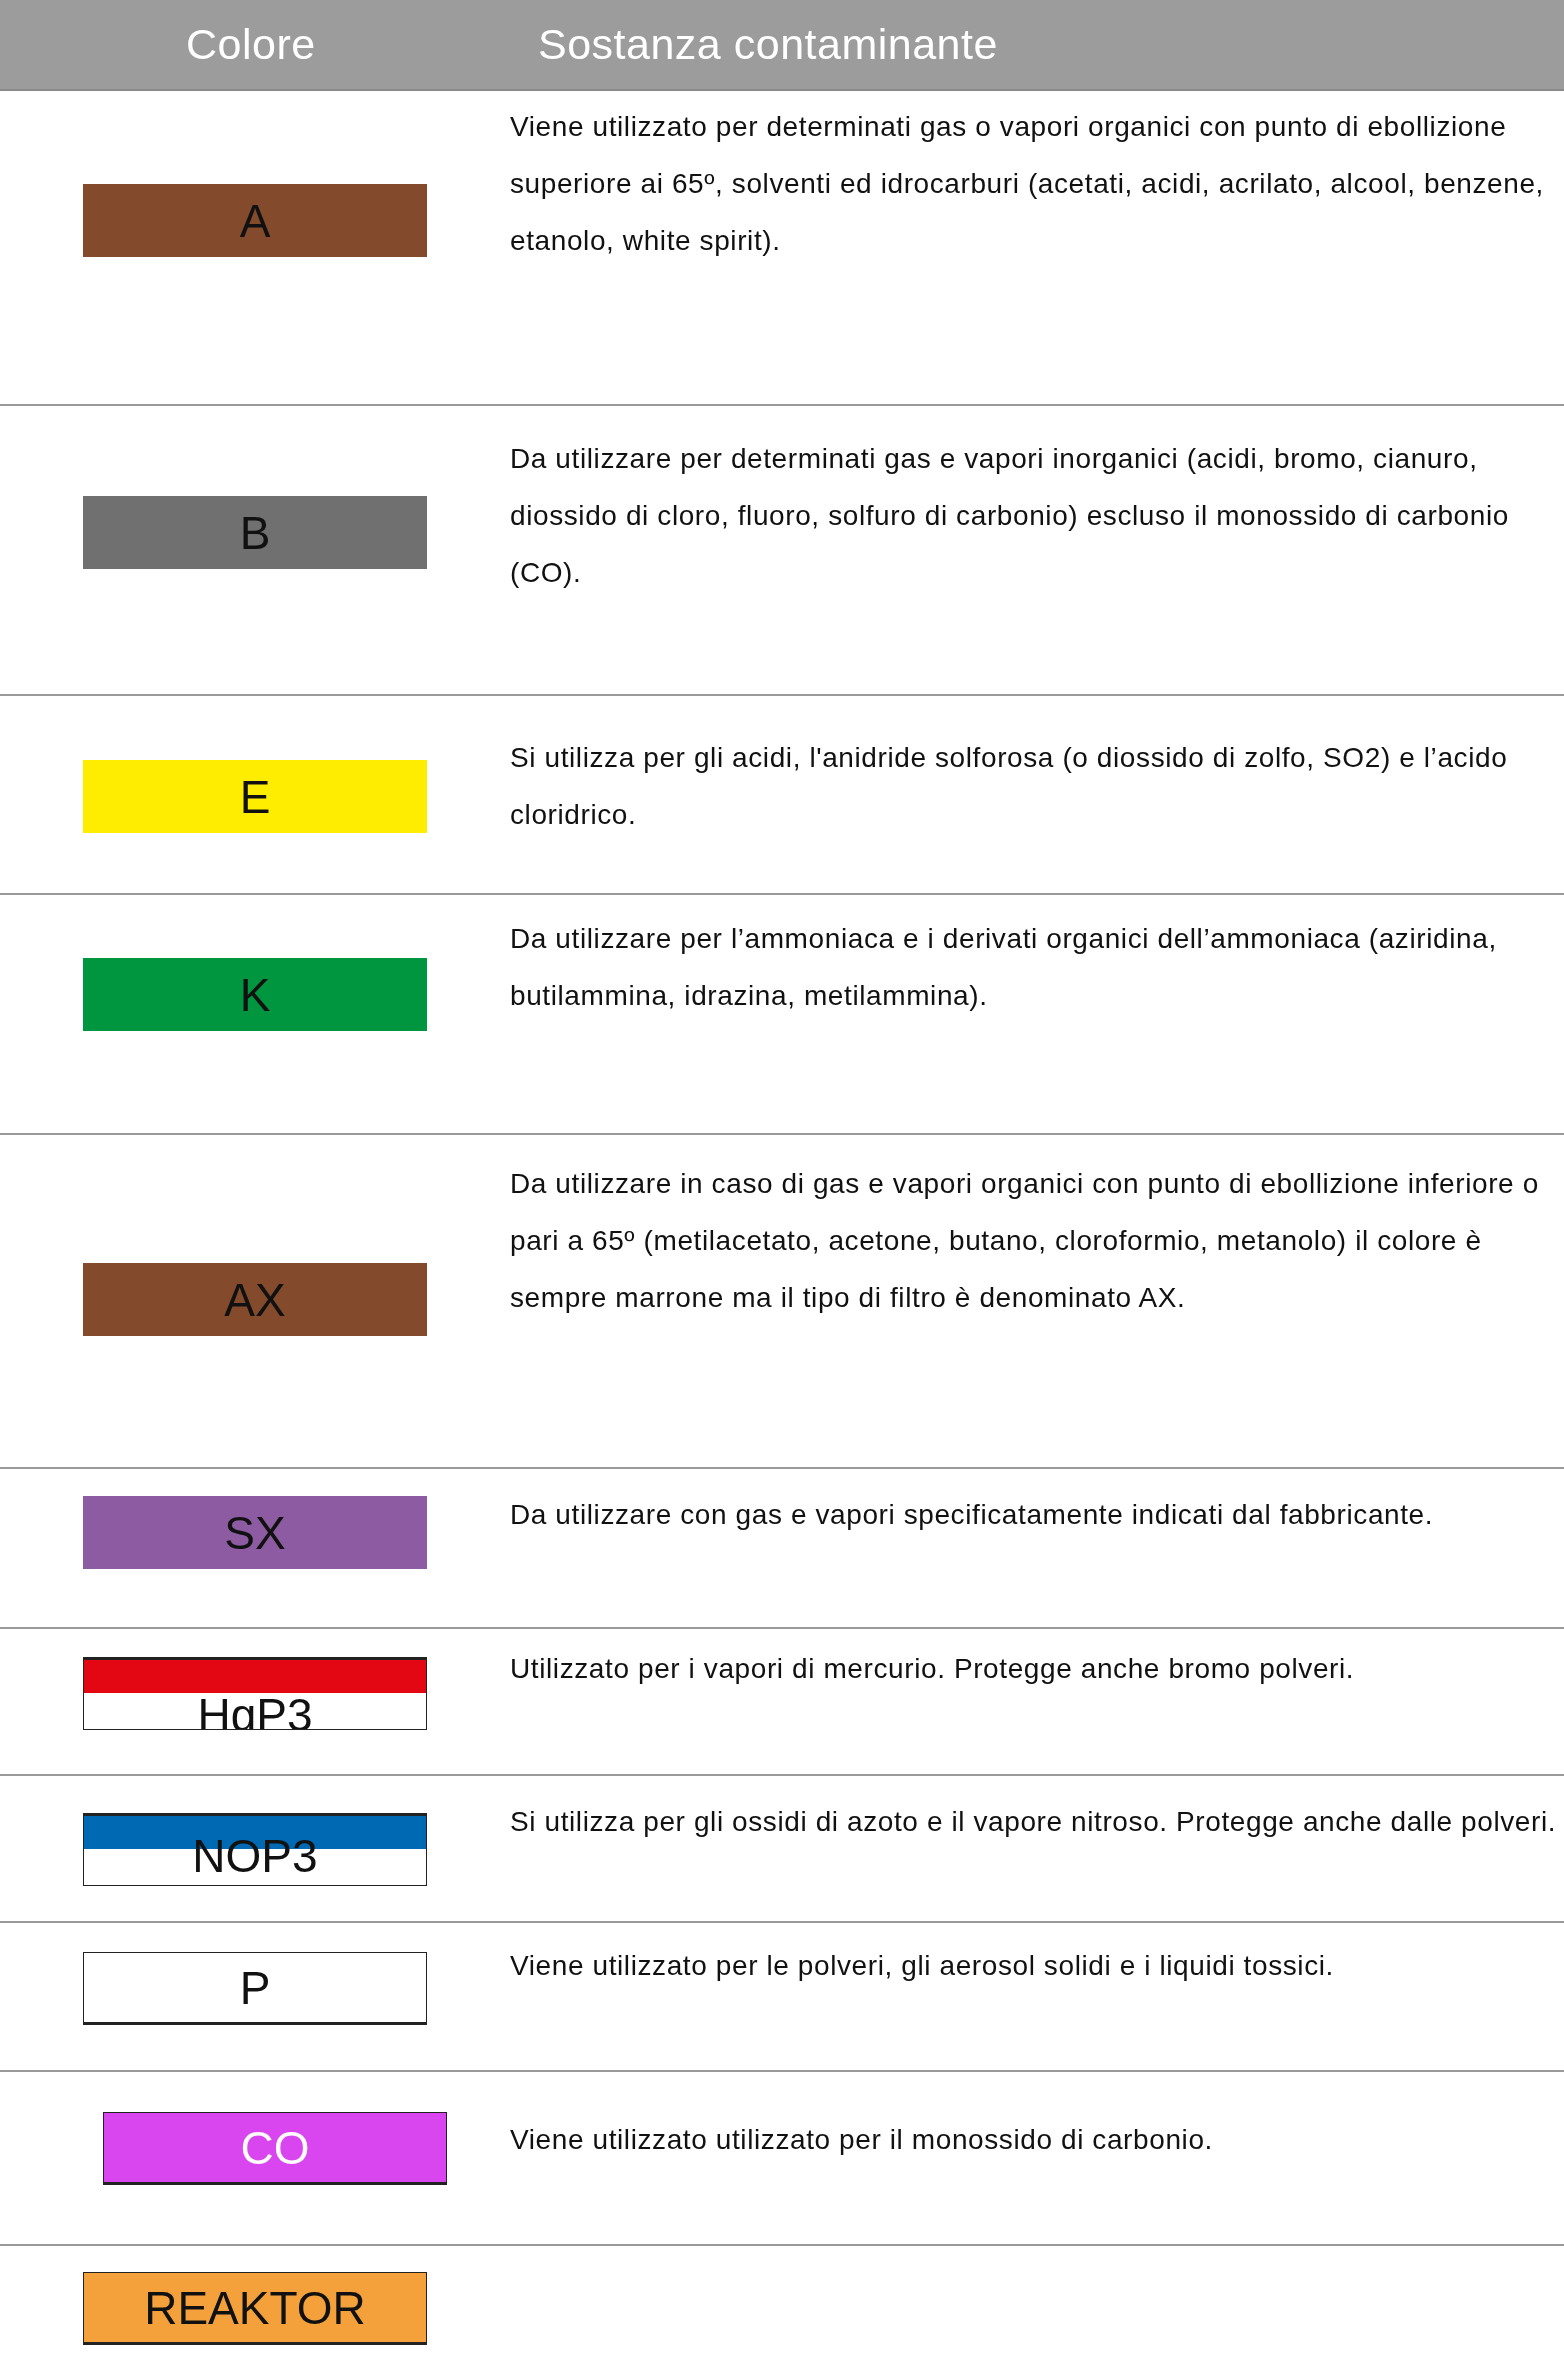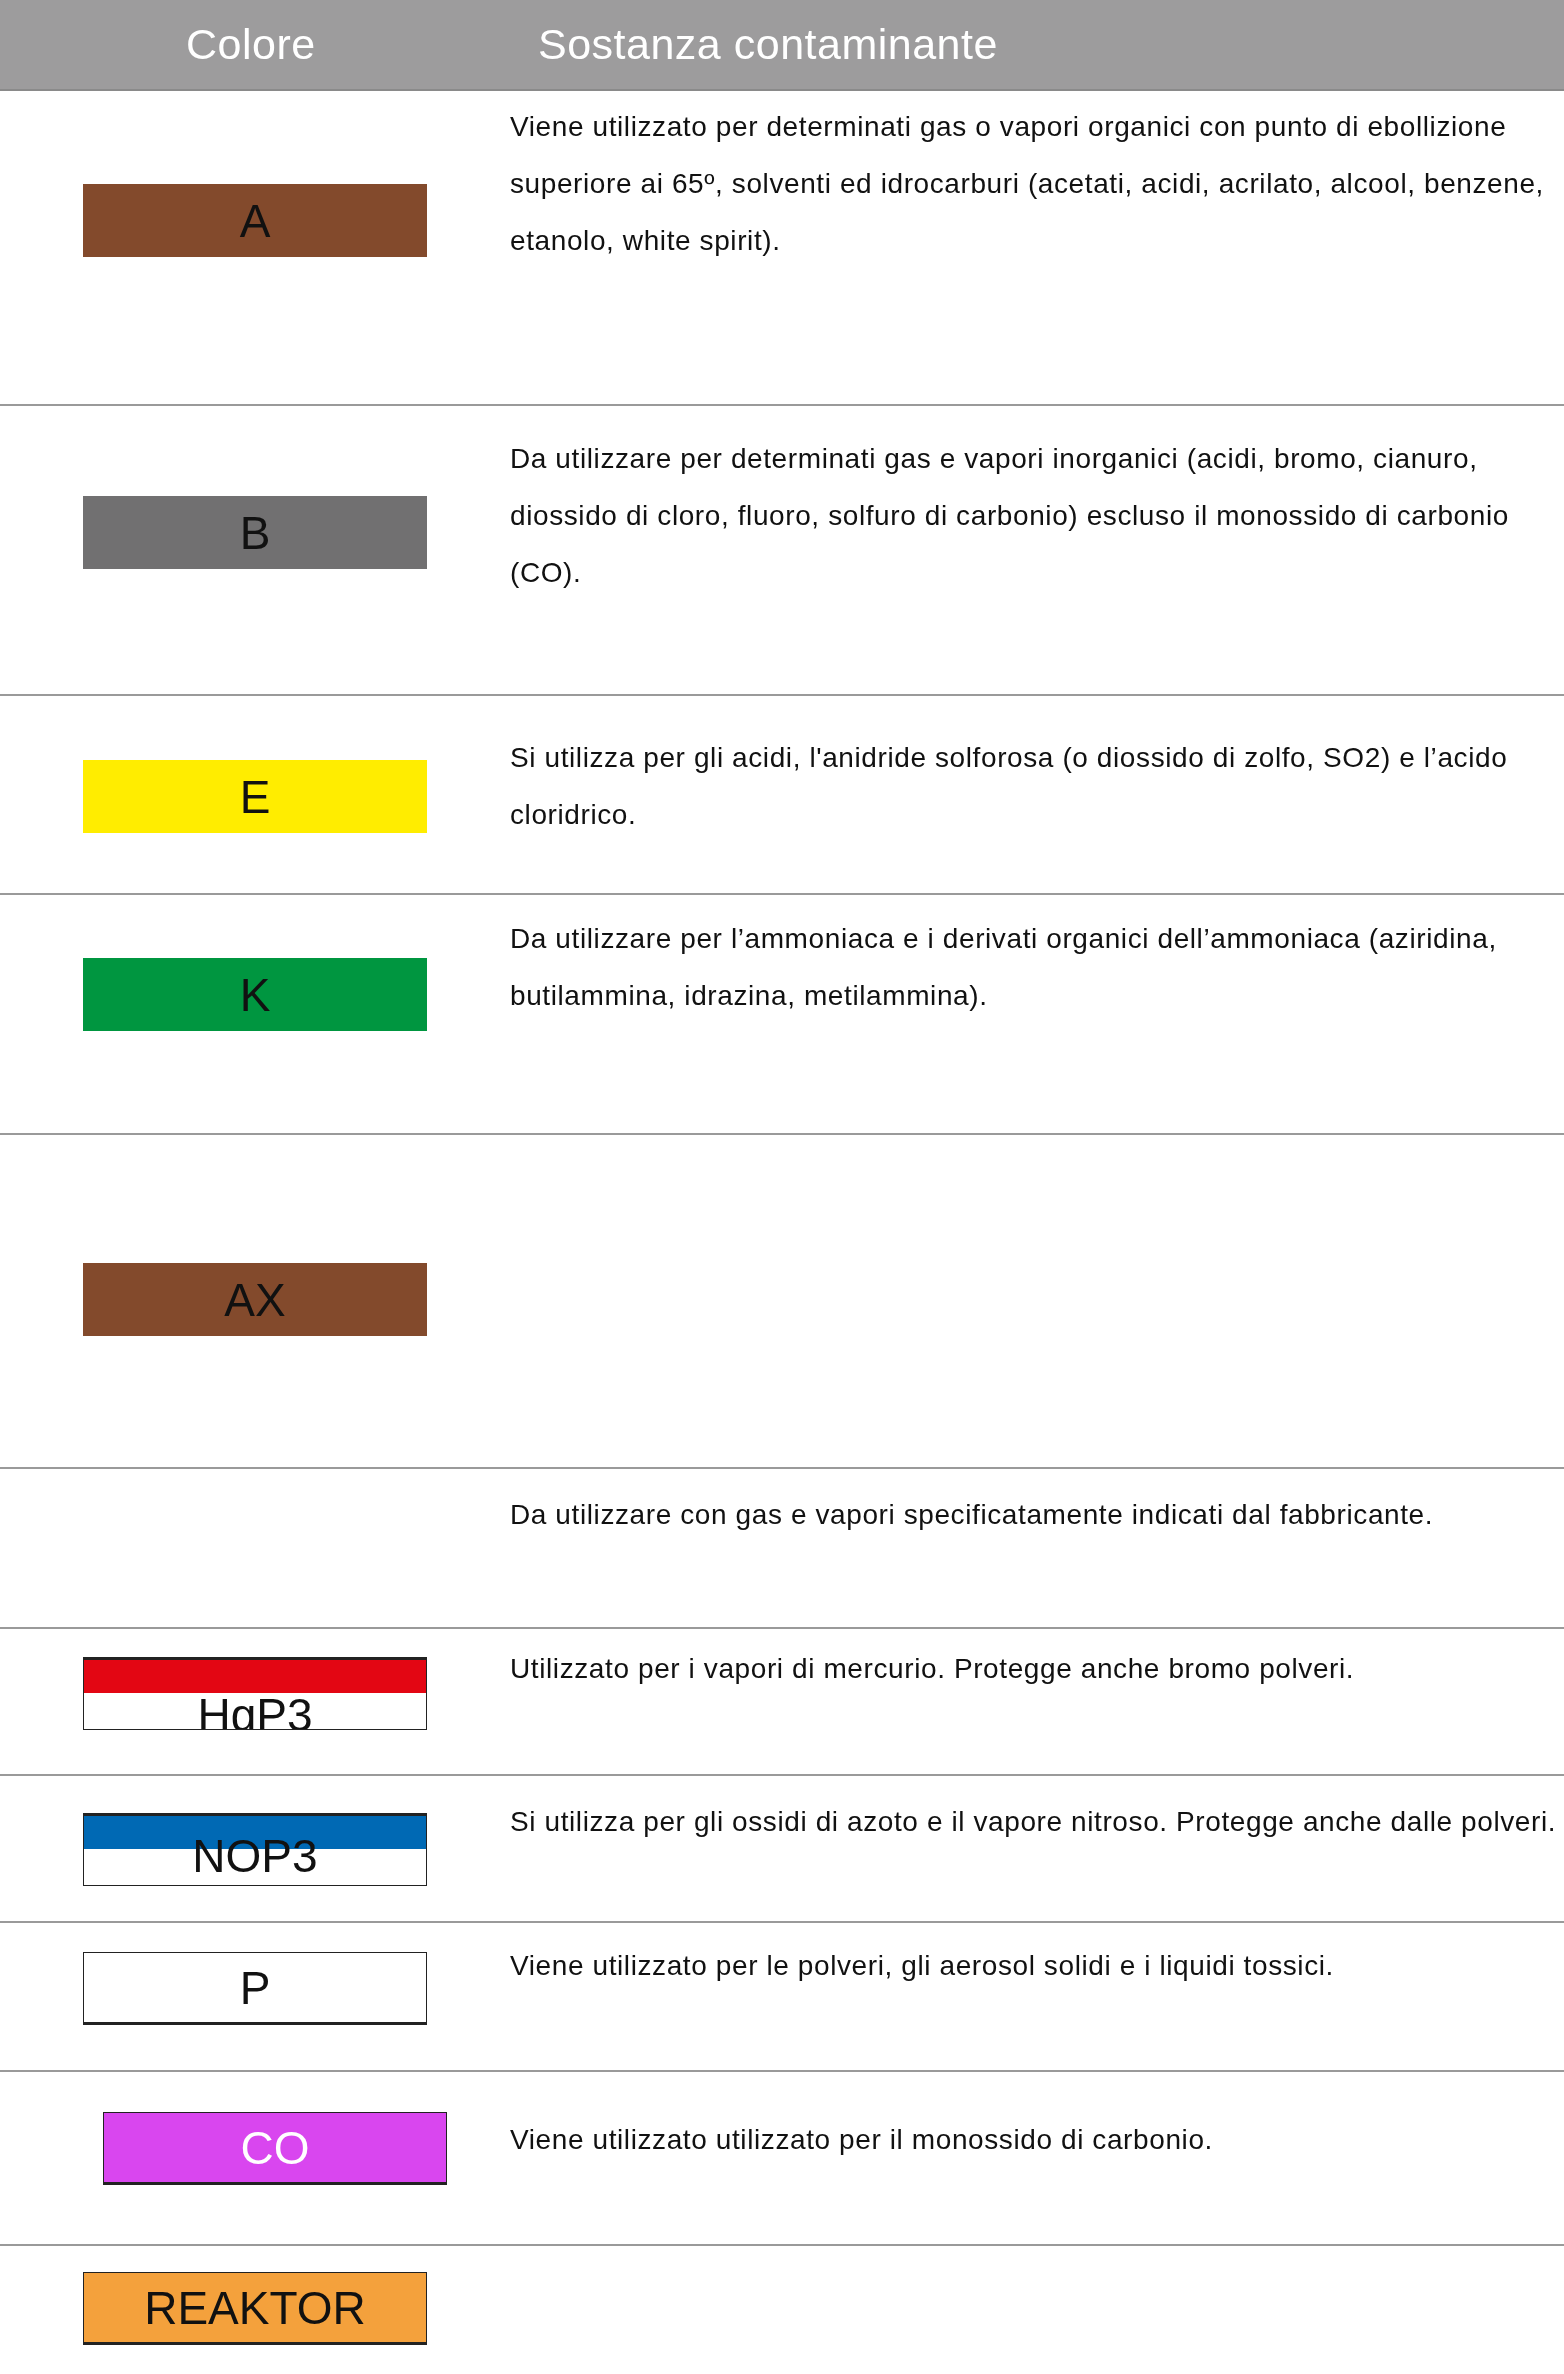--- a/index.html
+++ b/index.html
@@ -57,23 +57,27 @@
   <div class="swatch" style="top: 63px; background: rgb(0, 150, 64);">
     <span class="lbl" style="color: rgb(17, 17, 17);">K</span>
   </div>
   <p class="desc" style="top:15px;">Da utilizzare per l’ammoniaca e i derivati organici dell’ammoniaca (aziridina, butilammina, idrazina, metilammina).</p>
 </div>
 
 <div class="row" style="top:1135px;height:334px;">
   <div class="swatch" style="top: 128px; background: rgb(131, 74, 44);">
     <span class="lbl" style="color: rgb(17, 17, 17);">AX</span>
   </div>
+  <p class="desc" style="top:20.4px;">Da utilizzare in caso di gas e vapori organici con punto di ebollizione inferiore o pari a 65º (metilacetato, acetone, butano, cloroformio, metanolo) il colore è sempre marrone ma il tipo di filtro è denominato AX.</p>
 </div>
 
 <div class="row" style="top:1469px;height:160px;">
+  <div class="swatch" style="top: 27px; background: rgb(140, 91, 162);">
+    <span class="lbl" style="color: rgb(17, 17, 17);">SX</span>
+  </div>
   <p class="desc" style="top:16.7px;">Da utilizzare con gas e vapori specificatamente indicati dal fabbricante.</p>
 </div>
 
 <div class="row" style="top:1629px;height:147px;">
   <div class="swatch split" style="top:28px;">
     <div class="band" style="background: rgb(227, 6, 19);"></div>
     <span class="lbl" style="color: rgb(17, 17, 17); margin-top: 29px;">HgP3</span>
   </div>
   <p class="desc" style="top:11px;">Utilizzato per i vapori di mercurio. Protegge anche bromo polveri.</p>
 </div>

